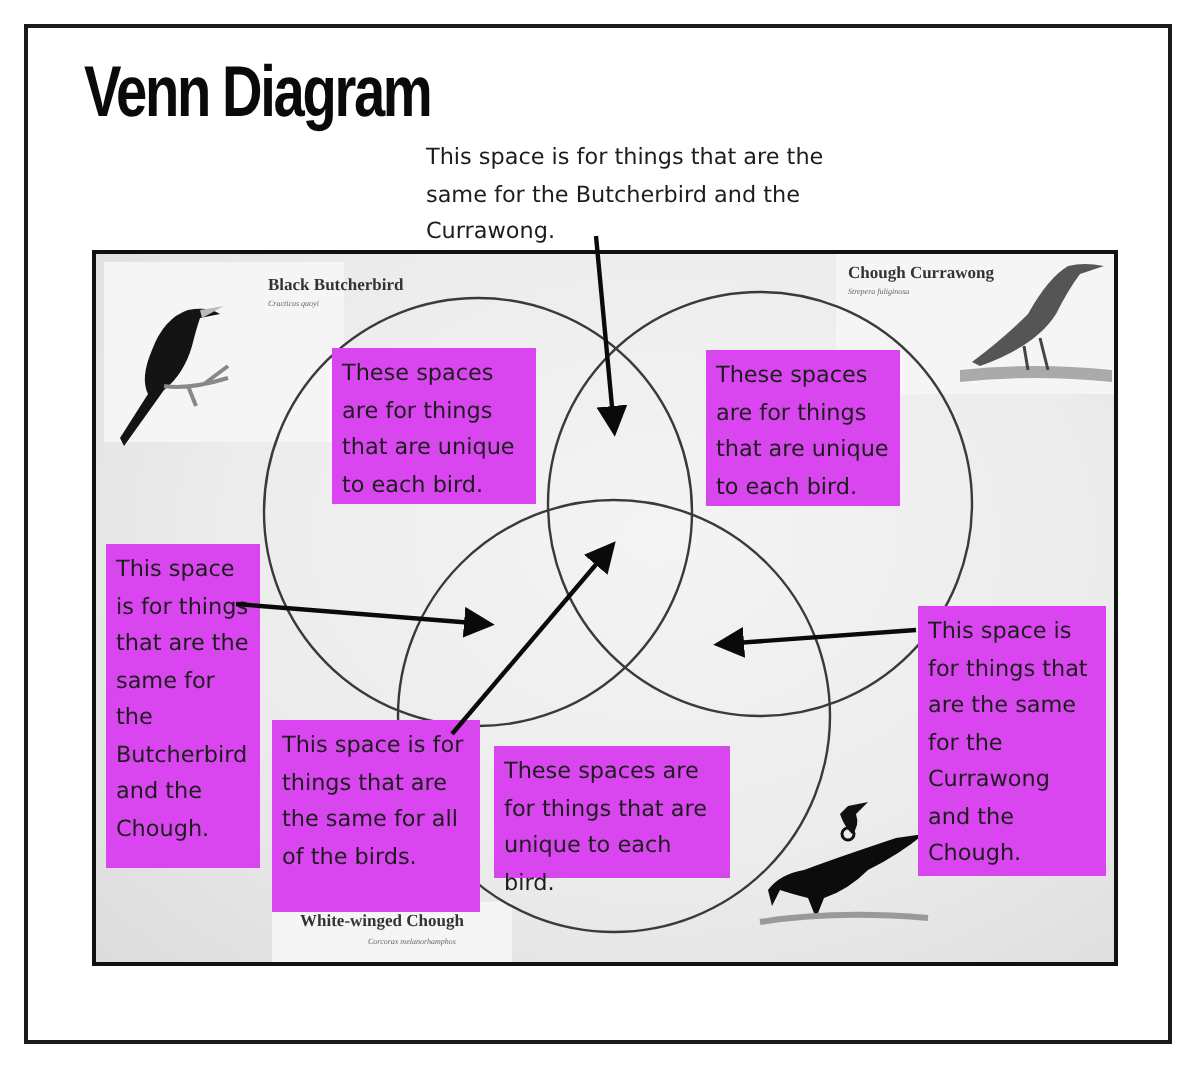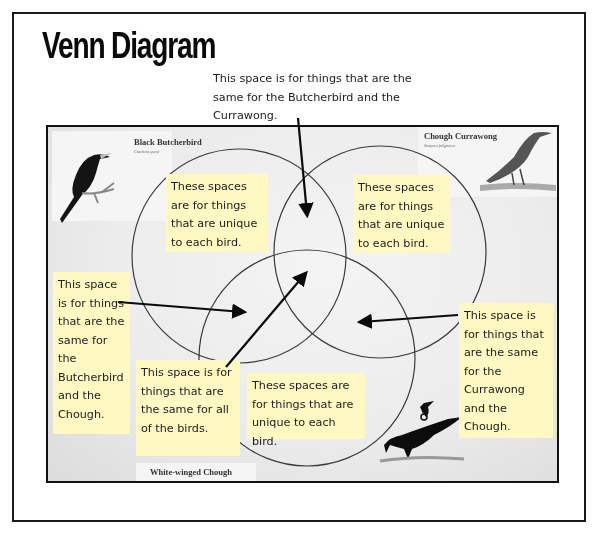--- a/index.html
+++ b/index.html
@@ -1,19 +1,19 @@
 <!DOCTYPE html>
 <html><head>
 <meta charset="utf-8">
 <style>
   html, body { margin:0; padding:0; background:#ffffff; }
   body { width:600px; height:533px; position:relative; overflow:hidden; font-family:"Liberation Sans", sans-serif; }
   .outer-frame { position:absolute; left:12px; top:12px; width:574px; height:510px; border:2px solid #1a1a1a; box-sizing:border-box; background:#fff; }
   .title { position:absolute; left:42px; top:28px; font-family:"Liberation Sans", sans-serif; font-weight:bold; font-size:36px; letter-spacing:-1.5px; color:#0a0a0a; transform:scaleX(0.78); transform-origin:left top; line-height:1; }
-  .note { position:absolute; font-family:"DejaVu Sans", sans-serif; font-size:11.2px; line-height:18.5px; color:#1c1c1c; background:#fef9c3; padding:4px 5px; box-sizing:border-box; }
+  .note { position:absolute; font-family:"DejaVu Sans", sans-serif; font-size:11.2px; line-height:18.5px; color:#1c1c1c; background:#d946ef; padding:4px 5px; box-sizing:border-box; }
   .photo { position:absolute; left:46px; top:125px; width:513px; height:358px; border:2px solid #111; box-sizing:border-box;
            background: radial-gradient(ellipse at 55% 40%, #f4f4f4 0%, #ececec 55%, #dcdcdc 100%); overflow:hidden; }
   .card { position:absolute; background:#f5f5f5; }
   .card-title { position:absolute; font-family:"Liberation Serif", serif; font-weight:bold; font-size:8.5px; color:#333; white-space:nowrap; }
   .card-sci { position:absolute; font-family:"Liberation Serif", serif; font-style:italic; font-size:4px; color:#666; white-space:nowrap; }
   svg.overlay { position:absolute; left:0; top:0; }
 </style>
 </head>
 <body>
 
@@ -40,21 +40,21 @@
   <div class="card" style="left:370px; top:0px; width:140px; height:70px;">
     <span class="card-title" style="left:6px; top:4px;">Chough Currawong</span>
     <span class="card-sci" style="left:6px; top:16px;">Strepera fuliginosa</span>
     <svg width="80" height="66" viewBox="0 0 80 66" style="position:absolute; left:58px; top:0px;">
       <path d="M58 6 Q66 4 76 6 L64 10 Q58 18 52 30 Q42 46 14 56 L10 54 Q26 42 38 30 Q48 12 58 6 Z" fill="#555"></path>
       <path d="M4 58 Q40 54 80 58 L80 64 Q40 60 4 64 Z" fill="#aaa"></path>
       <path d="M36 46 L38 58 M44 42 L48 58" stroke="#444" stroke-width="1.5"></path>
     </svg>
   </div>
 
-  <div class="card" style="left:88px; top:324px; width:120px; height:30px;margin-top:12px;">
+  <div class="card" style="left:88px; top:324px; width:120px; height:30px;">
     <span class="card-title" style="left:14px; top:4px;">White-winged Chough</span>
     <span class="card-sci" style="left:48px; top:17px;">Corcorax melanorhamphos</span>
   </div>
   <svg width="90" height="72" viewBox="0 0 90 72" style="position:absolute; left:330px; top:272px;">
     <path d="M46 4 L56 2 L50 8 Q52 14 48 18 Q44 14 42 8 Z" fill="#111"></path>
     <circle cx="46" cy="18" r="3" fill="none" stroke="#111" stroke-width="1.5"></circle>
     <path d="M6 46 Q12 38 24 36 Q40 30 70 20 L84 18 Q72 28 56 36 Q46 46 34 50 L30 60 L26 50 Q18 48 12 46 L8 54 Z" fill="#0c0c0c"></path>
     <path d="M2 62 Q40 56 86 60" stroke="#999" stroke-width="3" fill="none"></path>
   </svg>
 

